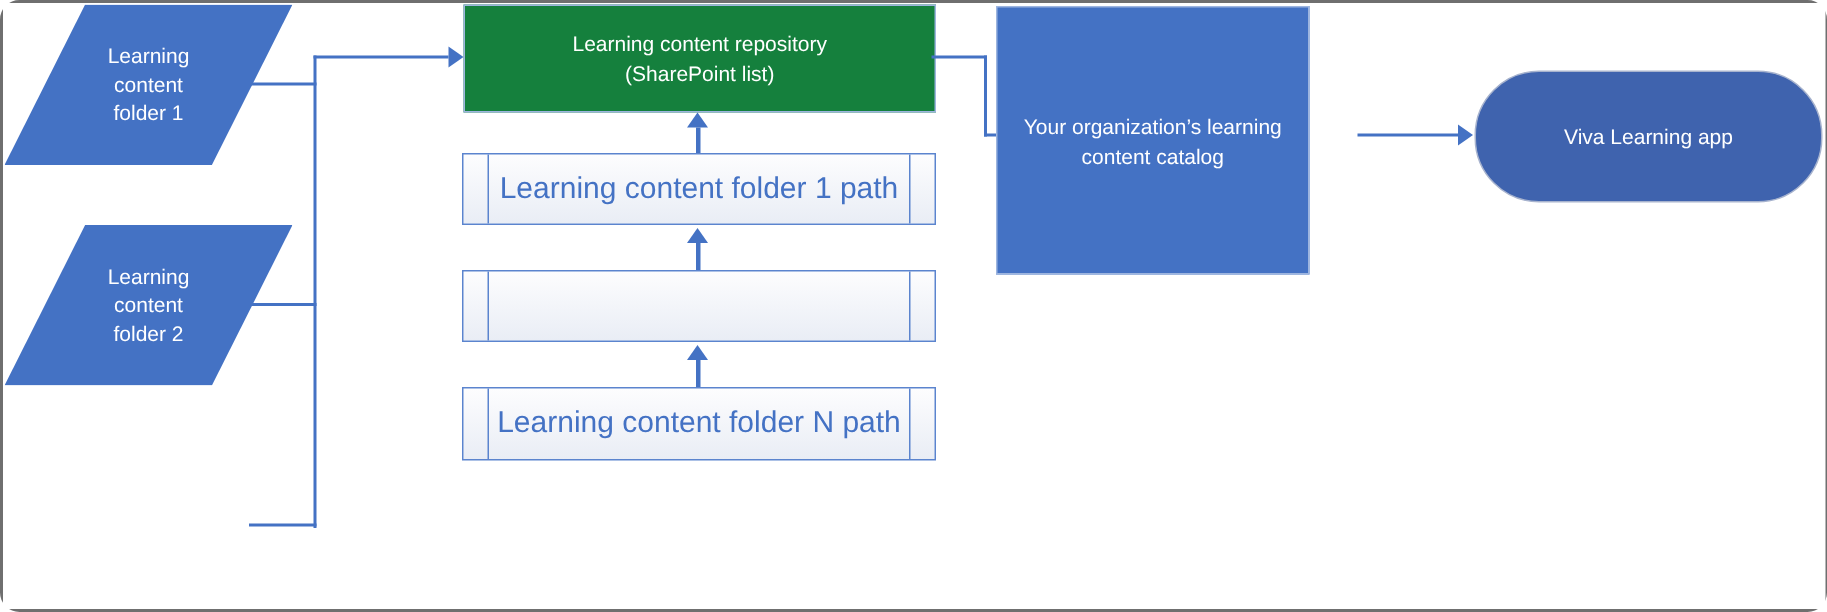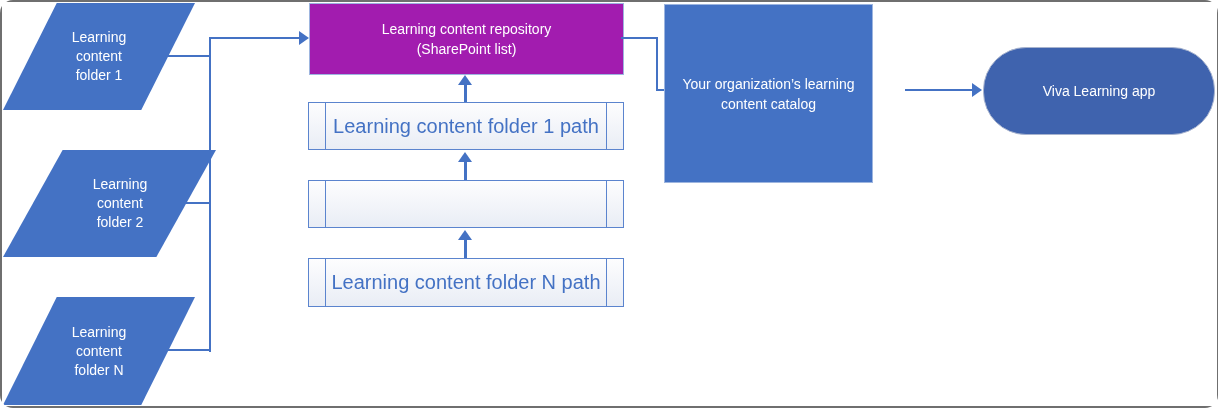--- a/index.html
+++ b/index.html
@@ -16,25 +16,25 @@
     position:absolute;display:flex;align-items:center;justify-content:center;
     text-align:center;color:#ffffff;font-size:14px;line-height:19px;
   }
   
   .para{
     left:3px;width:192px;height:107px;background:#4472C4;
     clip-path:polygon(28% 0,100% 0,72% 100%,0 100%);
   }
   .para .t{width:76px;}
   #para1{top:3px;}
-  #para2{top:150px;padding-left:21px;}
+  #para2{top:150px;}
   #para3{top:297px;height:108px;}
   
   .repo{
-    left:309px;top:3px;width:313px;height:70px;background:#a21caf;
+    left:309px;top:3px;width:313px;height:70px;background:#15803d;
     border:1px solid #9db5df;flex-direction:column;line-height:20px;
   }
   
   .pathbox{
     position:absolute;left:308px;width:314px;height:46px;
     background:linear-gradient(to bottom,#fdfdfe 0%,#e9edf5 100%);
     border:1px solid #5b84ce;color:#4472C4;display:flex;align-items:center;
     justify-content:center;text-align:center;font-size:20px;
   }
   .pathbox .innerline{position:absolute;top:0;bottom:0;width:1px;background:#5b84ce;}
@@ -70,23 +70,20 @@
 </head>
 <body>
 
 <div class="canvas">
 
   <div class="shape para" id="para1">
     <div class="t">Learning content folder 1</div>
   </div>
   <div class="shape para" id="para2">
     <div class="t">Learning content folder 2</div>
-  </div>
-  <div class="shape para" id="para3">
-    <div class="t">Learning content folder N</div>
   </div>
 
   <div class="line" style="left:166px;top:55px;width:45px;height:2px;"></div>
   <div class="line" style="left:166px;top:202px;width:45px;height:2px;"></div>
   <div class="line" style="left:166px;top:349px;width:45px;height:2px;"></div>
   <div class="line" style="left:209px;top:37px;width:2px;height:315px;"></div>
   <div class="line" style="left:209px;top:37px;width:90px;height:2px;"></div>
   <div class="ah-right" style="left:299px;top:31px;"></div>
 
   <div class="shape repo">

